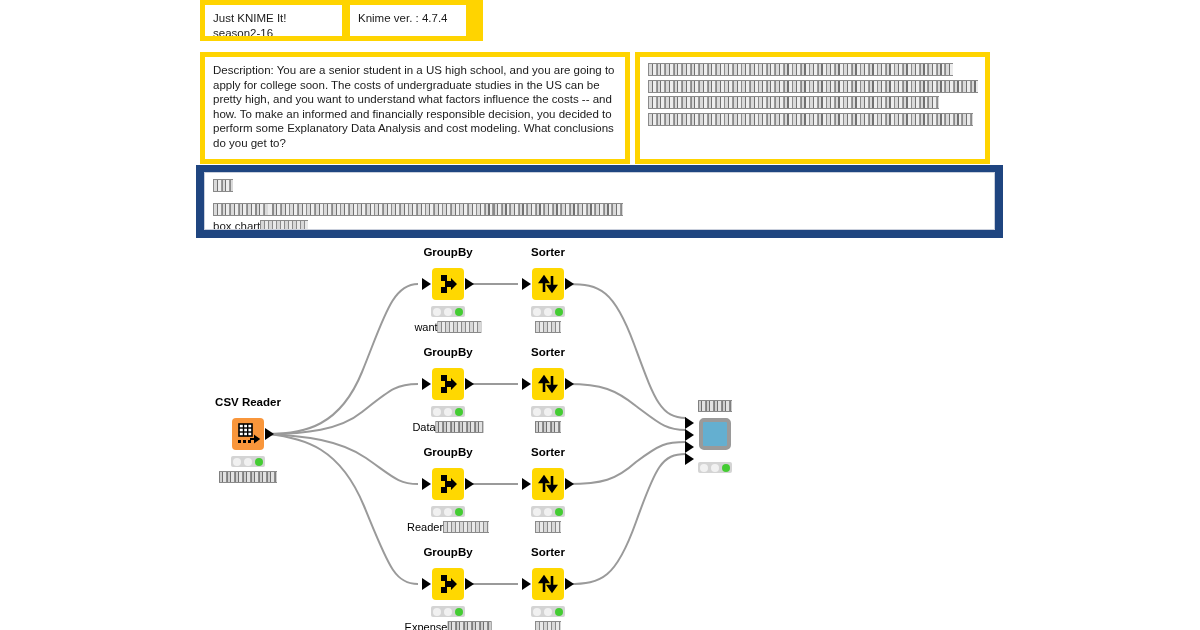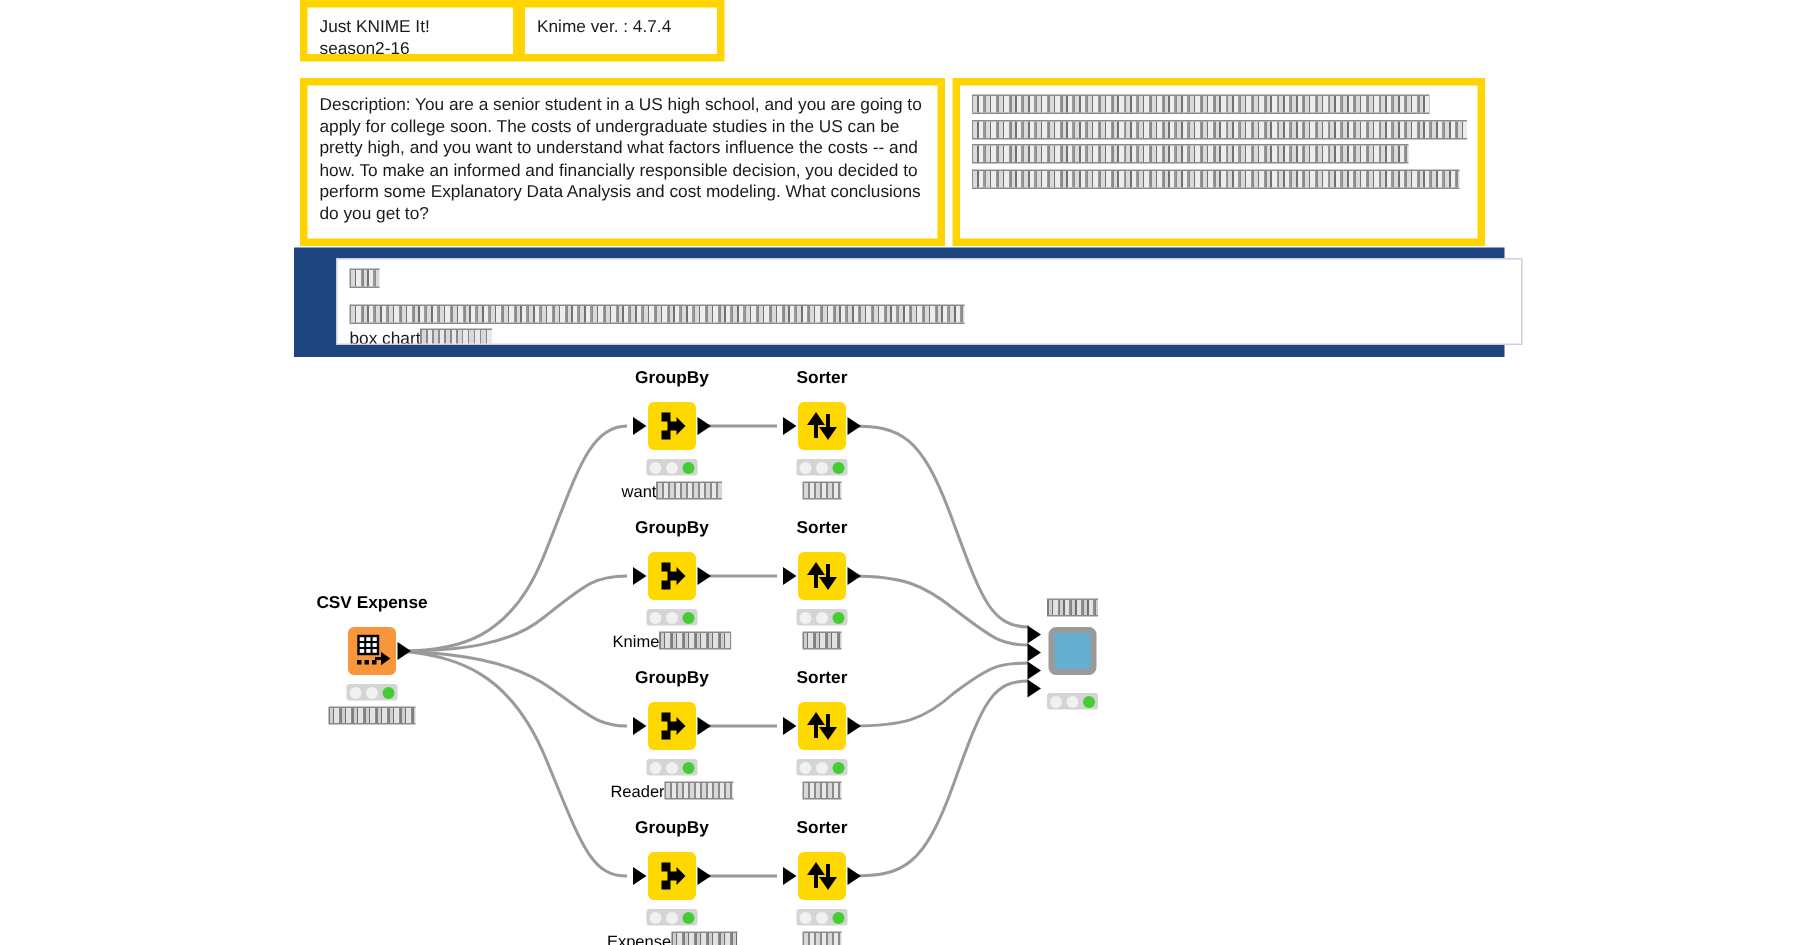--- a/index.html
+++ b/index.html
@@ -15,30 +15,30 @@
   
   .yellow-frame{position:absolute;background:#FFD400;box-sizing:border-box;}
   .blue-frame{position:absolute;background:#1F4580;box-sizing:border-box;}
   .inner-white{position:absolute;background:#ffffff;box-sizing:border-box;
     font-size:11.5px;line-height:14.6px;color:#1a1a1a;padding:6px 7px 6px 8px;
     overflow:hidden;}
   .inner-white.bordered{border:1px solid #c9cfdc;}
 
   #title-frame{left:200px;top:0px;width:283px;height:41px;}
   #title-box{left:205px;top:5px;width:137px;height:31px;}
-  #ver-box{left:350px;top:5px;width:128px;height:31px;}
+  #ver-box{left:350px;top:5px;width:116px;height:31px;}
 
   #desc-frame{left:200px;top:52px;width:430px;height:112px;}
   #desc-box{left:205px;top:57px;width:420px;height:102px;}
 
   #note-frame{left:635px;top:52px;width:355px;height:112px;}
   #note-box{left:640px;top:57px;width:345px;height:102px;}
 
   #blue-frame{left:196px;top:165px;width:807px;height:73px;}
-  #blue-box{left:204px;top:172px;width:791px;height:58px;margin-left:20px;}
+  #blue-box{left:204px;top:172px;width:791px;height:58px;}
 
   
   .tofu{display:inline-block;vertical-align:-2px;height:10px;
         background:
           repeating-linear-gradient(to right,
             #8a8a8a 0px,#8a8a8a 1px,
             #d8d8d8 1px,#d8d8d8 4px,
             #8a8a8a 4px,#8a8a8a 5px,
             #e9e9e9 5px,#e9e9e9 8px);
         border-top:1px solid #8a8a8a;border-bottom:1px solid #8a8a8a;
@@ -137,21 +137,21 @@
         <path d="M466,344 L518,344"></path>
 
         <path d="M568,44 C600,44 614,50 634,104 C654,158 660,178 686,178"></path>
         <path d="M568,144 C602,144 616,150 636,166 C660,184 666,190 686,190"></path>
         <path d="M568,244 C602,244 616,240 636,222 C660,204 666,202 686,202"></path>
         <path d="M568,344 C602,344 616,338 636,282 C656,226 662,214 686,214"></path>
       </g>
     </svg>
 
     <div class="node" style="left:248px;top:178px;">
-      <div class="node-title">CSV Expense</div>
+      <div class="node-title">CSV Reader</div>
       <div class="node-body orange">
         <svg width="32" height="32" viewBox="0 0 32 32">
           <rect x="7" y="6" width="13" height="12" fill="#fff" stroke="#000" stroke-width="1.6"></rect>
           <line x1="7" y1="10" x2="20" y2="10" stroke="#000" stroke-width="1.4"></line>
           <line x1="7" y1="14" x2="20" y2="14" stroke="#000" stroke-width="1.4"></line>
           <line x1="11.5" y1="6" x2="11.5" y2="18" stroke="#000" stroke-width="1.4"></line>
           <line x1="15.7" y1="6" x2="15.7" y2="18" stroke="#000" stroke-width="1.4"></line>
           <rect x="6" y="22" width="3" height="3" fill="#000"></rect>
           <rect x="11" y="22" width="3" height="3" fill="#000"></rect>
           <rect x="16" y="22" width="3" height="3" fill="#000"></rect>
@@ -213,21 +213,21 @@
           <path d="M9,7 h6 v6 h4 v-3 l6,6 l-6,6 v-3 h-4 v6 h-6 v-6 h4 v-6 h-4 z" fill="#000"></path>
         </svg>
       </div>
       <div class="port in"></div>
       <div class="port out"></div>
       <div class="status">
         <span class="bulb"></span>
         <span class="bulb"></span>
         <span class="bulb green"></span>
       </div>
-      <div class="node-label"><span>Knime</span><span class="tofu t2" style="width:48px"></span></div>
+      <div class="node-label"><span>Data</span><span class="tofu t2" style="width:48px"></span></div>
     </div>
 
     <div class="node" style="left:548px;top:128px;">
       <div class="node-title">Sorter</div>
       <div class="node-body yellow">
         <svg width="32" height="32" viewBox="0 0 32 32">
           <path d="M12,24 V11 M12,9 L8.5,14 h7 z" stroke="#000" stroke-width="2.6" fill="#000"></path>
           <path d="M20,8 V21 M20,23 L16.5,18 h7 z" stroke="#000" stroke-width="2.6" fill="#000"></path>
         </svg>
       </div>

